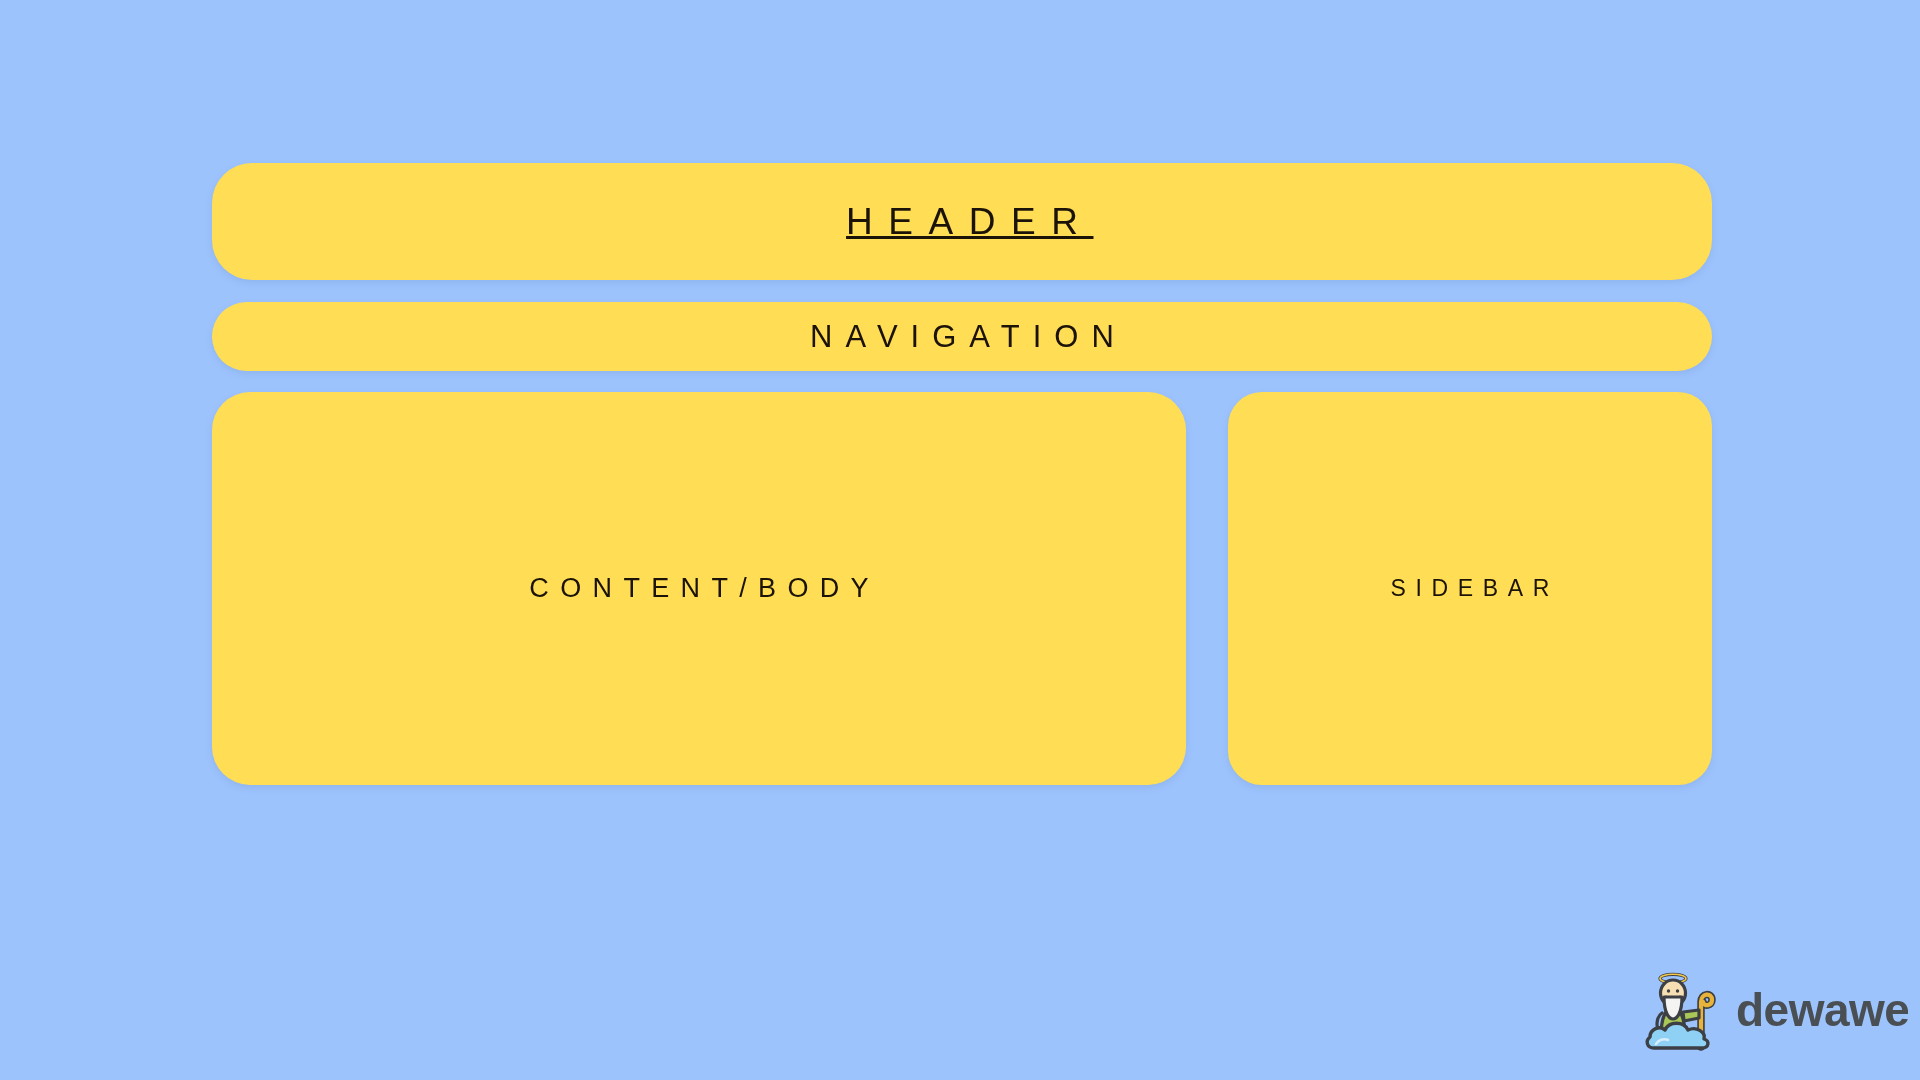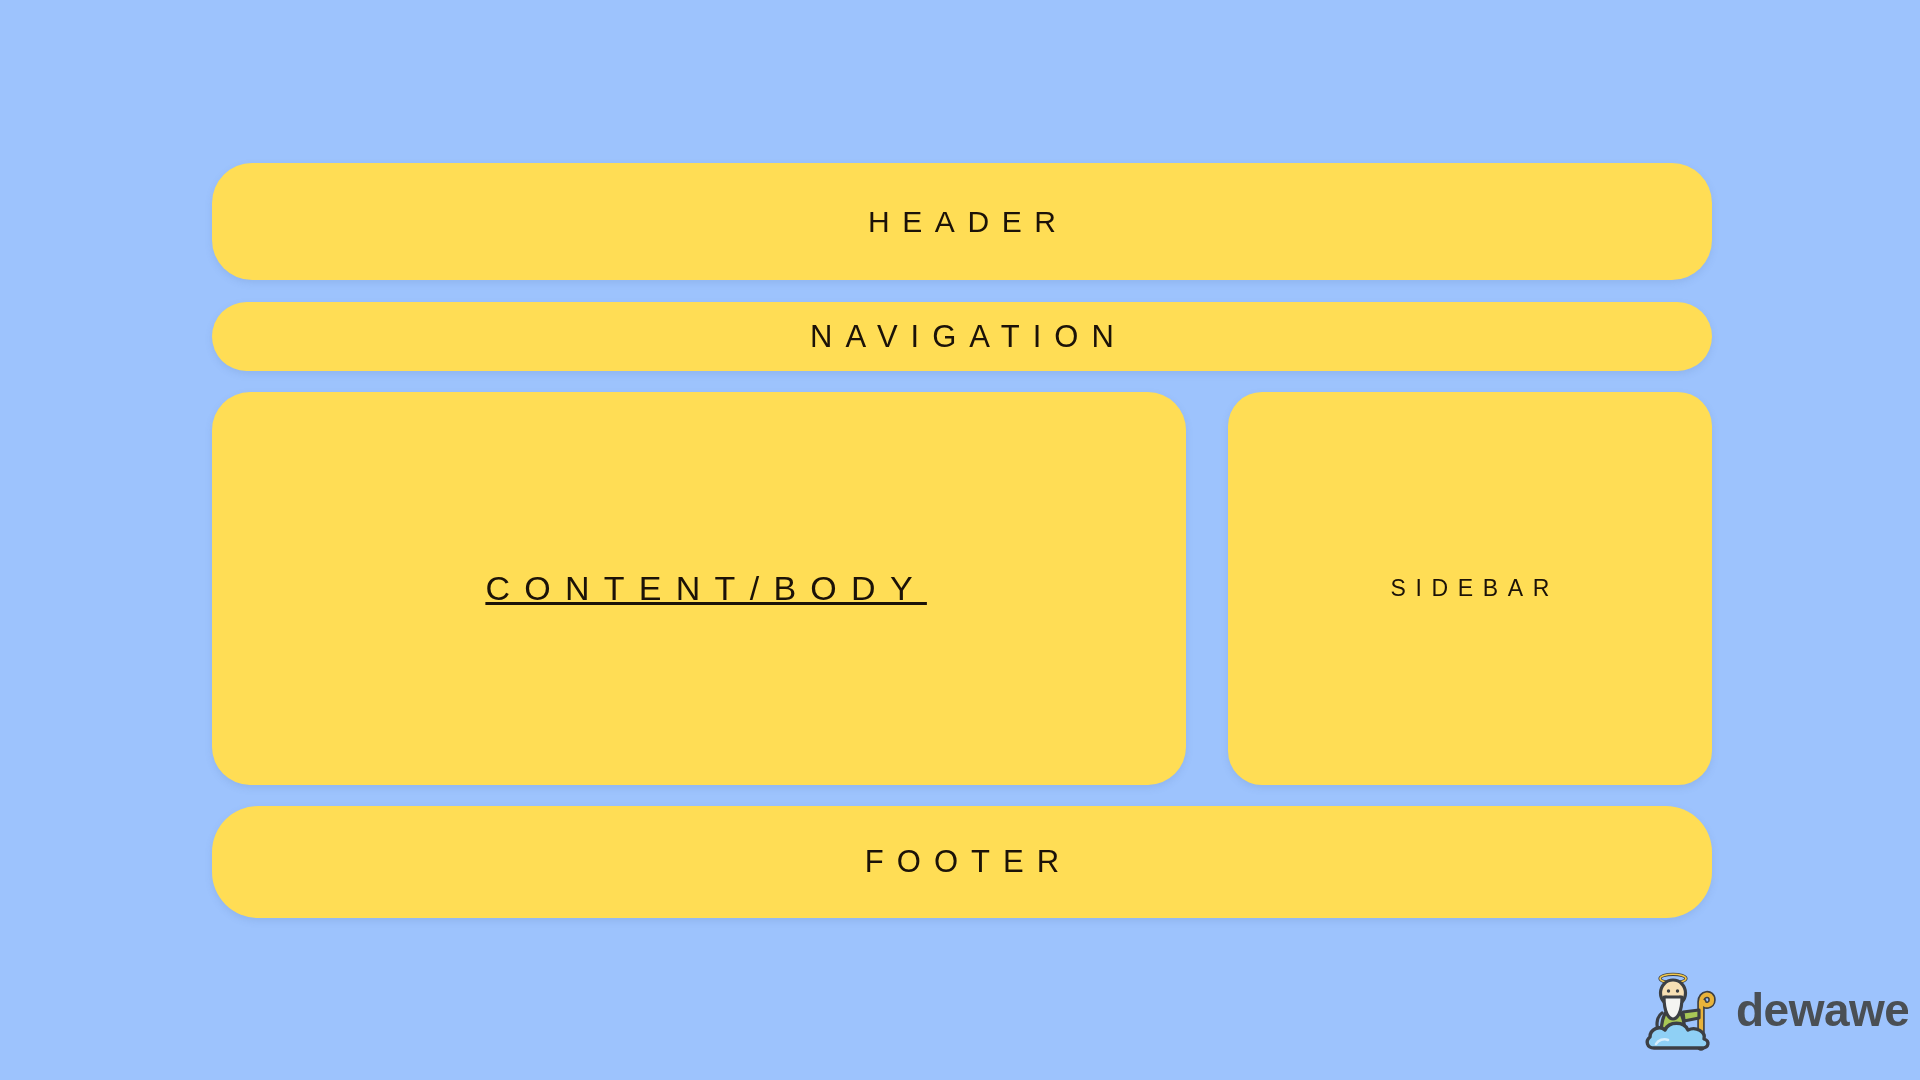--- a/index.html
+++ b/index.html
@@ -43,41 +43,41 @@
   }
 
   
   #block-header {
     left: 212px;
     top: 163px;
     width: 1500px;
     height: 117px;
     border-radius: 40px;
   }
-  #block-header .block-label { font-size: 30px; }
+  #block-header .block-label { font-size: 37px; text-decoration: underline; }
 
   
   #block-navigation {
     left: 212px;
     top: 302px;
     width: 1500px;
     height: 69px;
     border-radius: 36px;
   }
   #block-navigation .block-label { font-size: 31px; }
 
   
   #block-content {
     left: 212px;
     top: 392px;
     width: 974px;
     height: 393px;
     border-radius: 38px;
   }
-  #block-content .block-label { font-size: 34px; text-decoration: underline; }
+  #block-content .block-label { font-size: 27px; }
 
   
   #block-sidebar {
     left: 1228px;
     top: 392px;
     width: 484px;
     height: 393px;
     border-radius: 34px;
   }
   #block-sidebar .block-label { font-size: 23px; }
@@ -119,23 +119,20 @@
   </div>
 
   <div class="block" id="block-content">
     <span class="block-label">CONTENT/BODY</span>
   </div>
 
   <div class="block" id="block-sidebar">
     <span class="block-label">SIDEBAR</span>
   </div>
 
-  <div class="block" id="block-footer">
-    <span class="block-label">FOOTER</span>
-  </div>
 
   <div id="brand-logo">
 
     <span>
       <svg width="82" height="84" viewBox="0 0 82 84" xmlns="http://www.w3.org/2000/svg">
 
         <ellipse cx="29" cy="9.5" rx="13" ry="4.2" fill="none" stroke="#3c3f44" stroke-width="3.2"></ellipse>
         <ellipse cx="29" cy="9.5" rx="13" ry="4.2" fill="none" stroke="#f2c84b" stroke-width="1.6"></ellipse>
 
         <path d="M57 78 L57 33 C57 24 68 23 68 31 C68 37 60 38 59 33" fill="none" stroke="#3c3f44" stroke-width="7.5" stroke-linecap="round" stroke-linejoin="round"></path>

